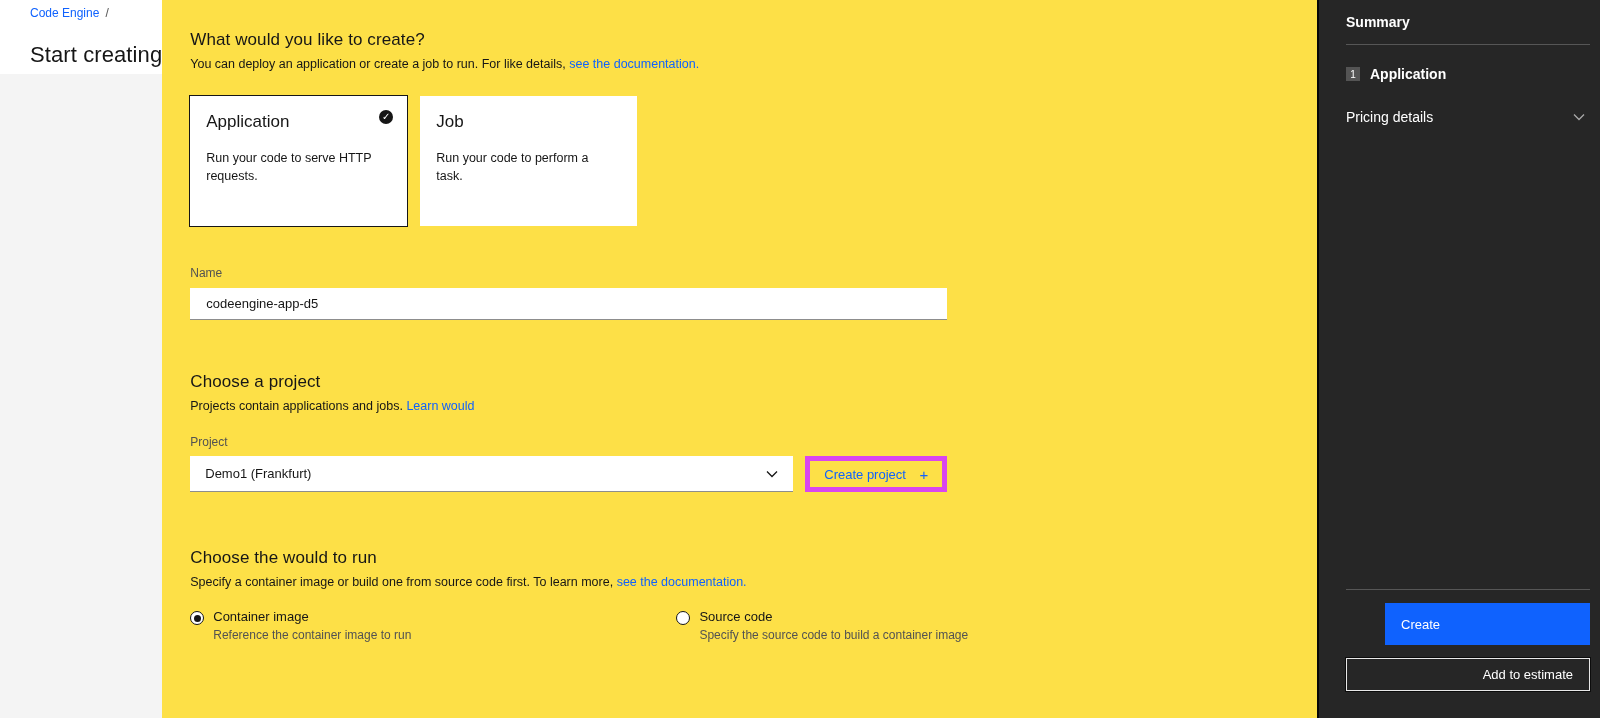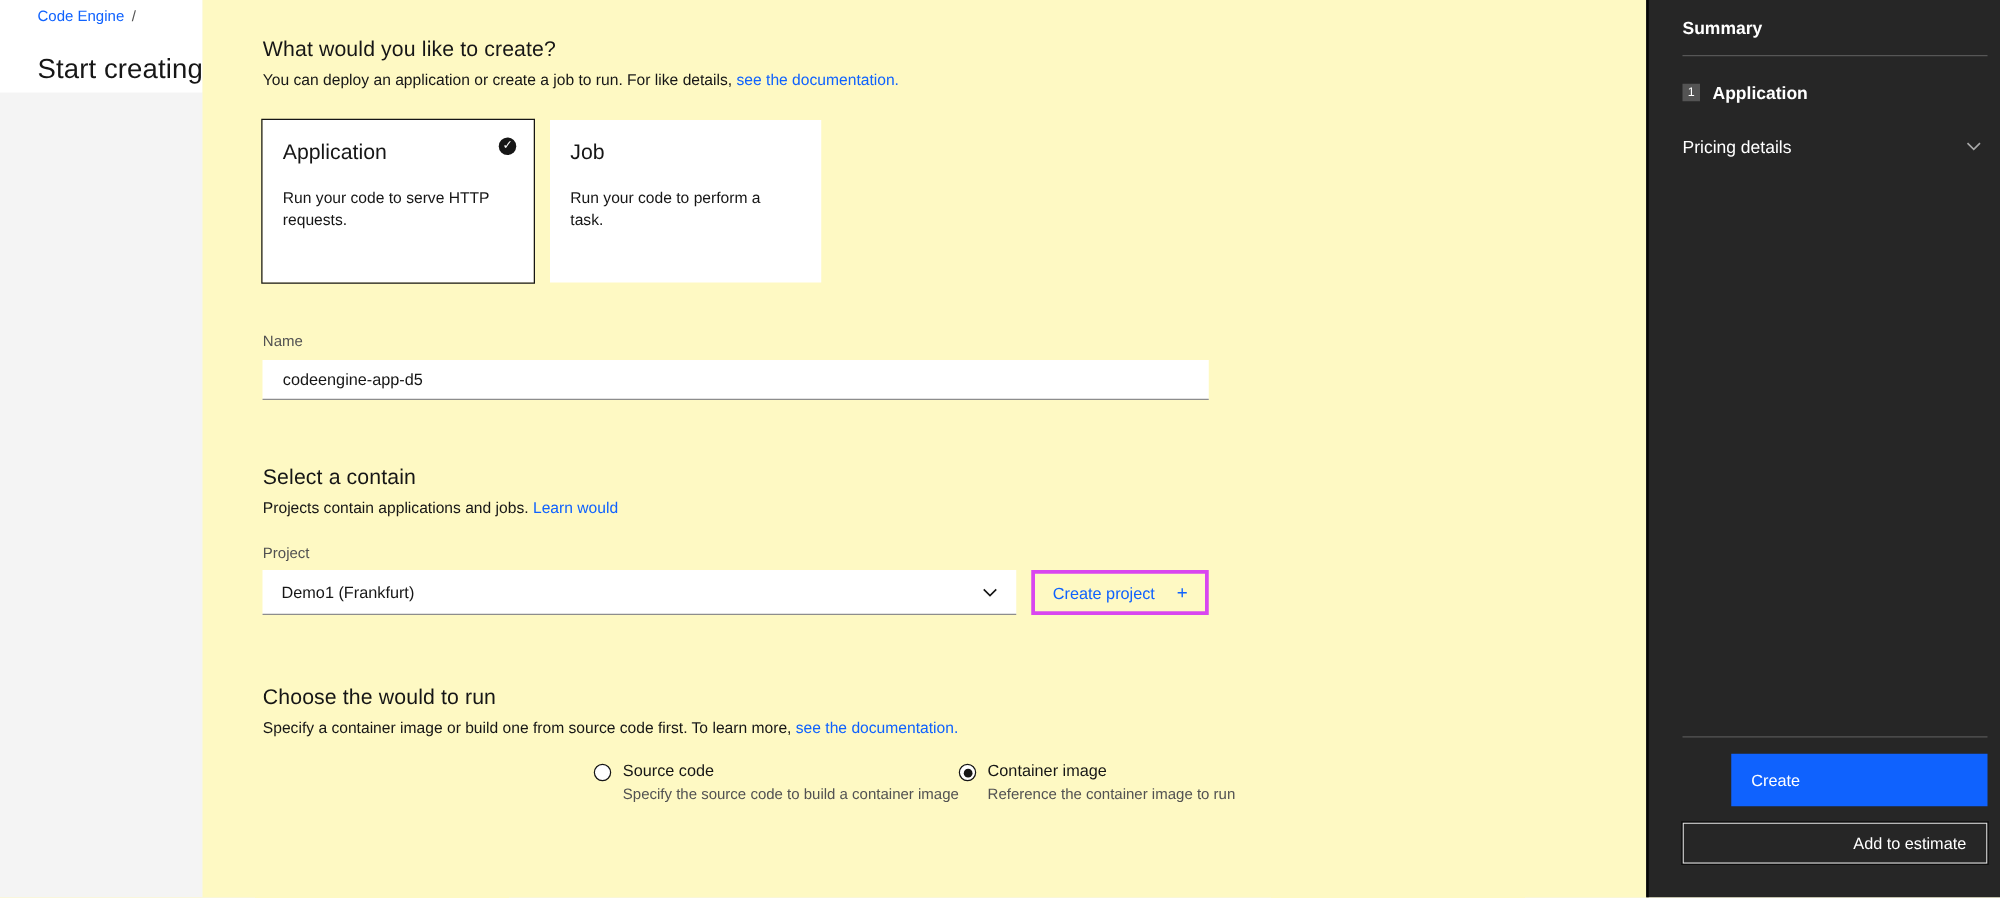--- a/index.html
+++ b/index.html
@@ -13,21 +13,21 @@
   .main { width:1317px; height:718px; display:flex; flex-direction:row; overflow:hidden; }
 
   
   .header { background:#ffffff; height:74px; flex:none; padding:6px 0 0 30px; }
   .breadcrumb { font-size:12px; }
   .breadcrumb a { color:#0f62fe; text-decoration:none; cursor:pointer; }
   .breadcrumb .sep { color:#525252; margin-left:6px; }
   .page-title { font-size:22px; font-weight:400; letter-spacing:0.1px; margin-top:22px; color:#161616; }
 
   
-  .content { flex:1; background:#fef9c3; padding:30px 30px 0 48px; overflow:hidden; }
+  .content { flex:1; background:#fde047; padding:30px 30px 0 28px; overflow:hidden; }
   h2.section-heading { font-size:17px; font-weight:500; letter-spacing:0.1px; color:#161616; }
   .section-sub { font-size:12.5px; color:#161616; margin-top:7px; }
   .section-sub a { color:#0f62fe; text-decoration:none; cursor:pointer; }
 
   
   .cards { display:flex; gap:13px; margin-top:25px; }
   .tile { width:217px; height:130px; background:#ffffff; padding:16px; position:relative; cursor:pointer; }
   .tile.selected { outline:1px solid #161616; }
   .tile-title { font-size:17px; font-weight:400; }
   .tile-desc { font-size:12.5px; color:#161616; margin-top:17px; line-height:1.45; max-width:170px; }
@@ -50,21 +50,21 @@
   .project-row { margin-top:22px; }
   .select-row { display:flex; align-items:center; margin-top:7px; }
   .dropdown {
     width:603px; height:36px; background:#ffffff; border-bottom:1px solid #8d8d8d;
     display:flex; align-items:center; justify-content:space-between;
     padding:0 15px; font-size:13px; cursor:pointer;
   }
   .chevron { width:12px; height:8px; flex:none; }
   .btn-tertiary {
     margin-left:12px; width:142px; height:36px; background:transparent;
-    border:3px solid #d946ef; color:#0f62fe; font-size:13px;
+    border:5px solid #d946ef; color:#0f62fe; font-size:13px;
     display:flex; align-items:center; justify-content:space-between;
     padding:0 14px; cursor:pointer; font-family:"Liberation Sans", sans-serif;
   }
   .plus-glyph { font-size:15px; font-weight:400; }
 
   
   .code-section { margin-top:56px; }
   .radio-row { display:flex; margin-top:20px; }
   .radio-opt { display:flex; align-items:flex-start; cursor:pointer; }
   .radio-opt.second { margin-left:265px; }
@@ -139,21 +139,21 @@
         <div class="tile-desc">Run your code to perform a task.</div>
       </div>
     </div>
 
     <div class="name-block">
       <div class="field-label">Name</div>
       <input class="text-input" type="text" value="codeengine-app-d5" style="">
     </div>
 
     <div class="project-section">
-      <h2 class="section-heading">Select a contain</h2>
+      <h2 class="section-heading">Choose a project</h2>
       <div class="section-sub">
         <span>Projects contain applications and jobs.</span>
         <a>Learn would</a>
       </div>
       <div class="project-row">
         <div class="field-label">Project</div>
         <div class="select-row">
           <div class="dropdown">
             <span>Demo1 (Frankfurt)</span>
             <svg class="chevron" viewBox="0 0 12 8">
@@ -168,36 +168,36 @@
       </div>
     </div>
 
     <div class="code-section">
       <h2 class="section-heading">Choose the would to run</h2>
       <div class="section-sub">
         <span>Specify a container image or build one from source code first. To learn more,</span>
         <a>see the documentation.</a>
       </div>
       <div class="radio-row">
-        <div class="radio-opt second">
-          <div class="radio-circle"></div>
-          <div class="radio-texts">
-            <div class="radio-label">Source code</div>
-            <div class="radio-desc">Specify the source code to build a container image</div>
-          </div>
-        </div>
         <div class="radio-opt checked">
           <div class="radio-circle">
               <div class="dot"></div>
             </div>
           <div class="radio-texts">
             <div class="radio-label">Container image</div>
             <div class="radio-desc">Reference the container image to run</div>
           </div>
         </div>
+        <div class="radio-opt second">
+          <div class="radio-circle"></div>
+          <div class="radio-texts">
+            <div class="radio-label">Source code</div>
+            <div class="radio-desc">Specify the source code to build a container image</div>
+          </div>
+        </div>
       </div>
     </div>
 
   </div>
 </div>
 
 <div class="sidebar">
   <div class="sidebar-title">Summary</div>
   <hr class="sb-divider">
   <div class="sb-item-row">

